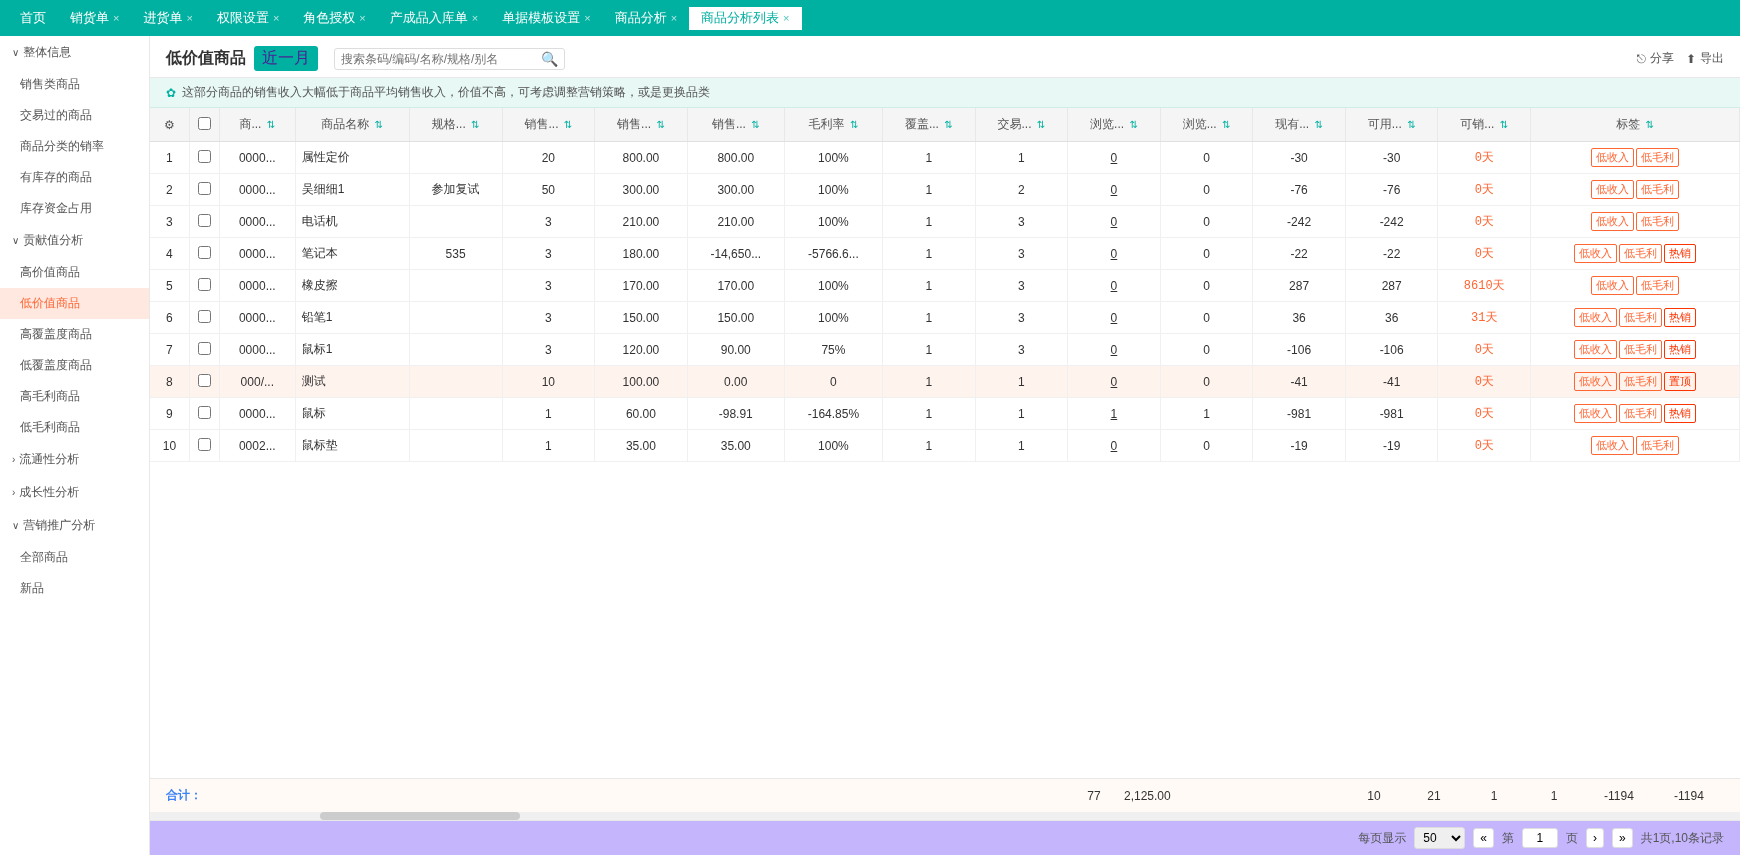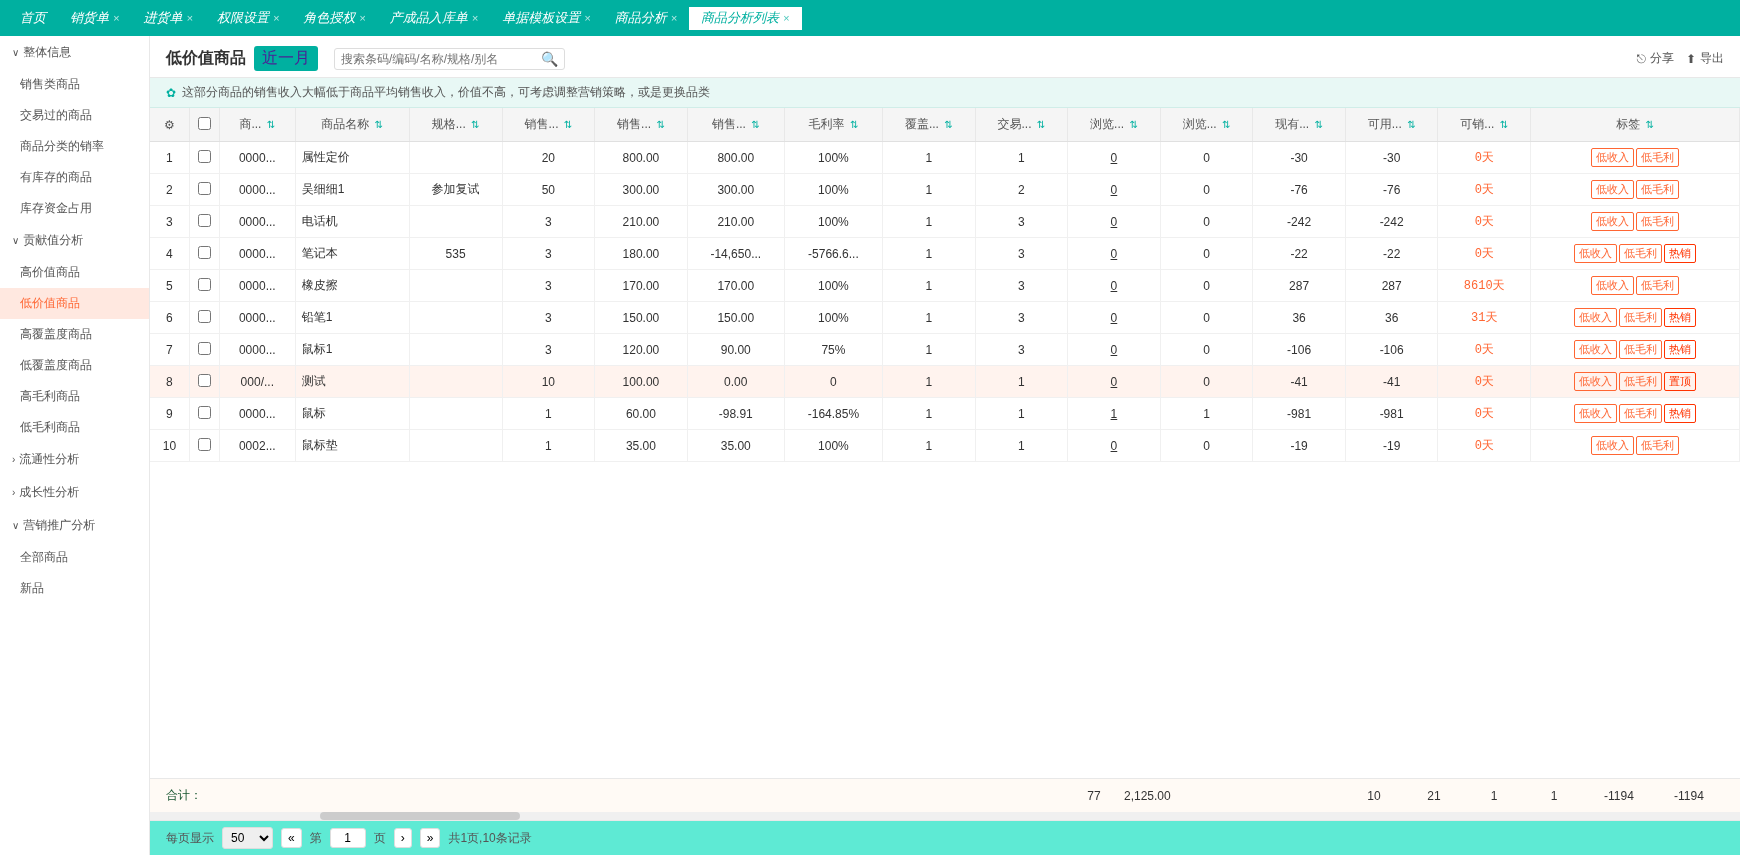--- a/index.html
+++ b/index.html
@@ -16,21 +16,20 @@
     }
     .nav-item {
       color: #fff;
       padding: 0 12px;
       height: 23px;
       display: flex;
       align-items: center;
       cursor: pointer;
       font-size: 13px;
       white-space: nowrap;
-      font-style: italic;
     }
     .nav-item.active { background: #fff; color: #00b0a0; }
     .nav-close {
       margin-left: 4px;
       font-size: 11px;
       opacity: 0.7;
     }
 
     
     .main-layout {
@@ -187,29 +186,30 @@
     .table-footer {
       background: #fffaf5;
       border-top: 1px solid #e8e8e8;
       padding: 8px 16px;
       display: flex;
       align-items: center;
       font-size: 12px;
       color: #333;
       gap: 0;
     }
-    .footer-label { color: #14532d; margin-right: 24px; }
+    .footer-label { color: #3b82f6; margin-right: 24px; font-weight: bold; }
 
     
     .pagination-bar {
-      background: #5eead4;
+      background: #c4b5fd;
       border-top: 1px solid #e8e8e8;
       padding: 6px 16px;
       display: flex;
       align-items: center;
+      justify-content: flex-end;
       gap: 8px;
       font-size: 12px;
       color: #555;
     }
     .page-size-select {
       border: 1px solid #ddd;
       border-radius: 3px;
       padding: 2px 4px;
       font-size: 12px;
     }

